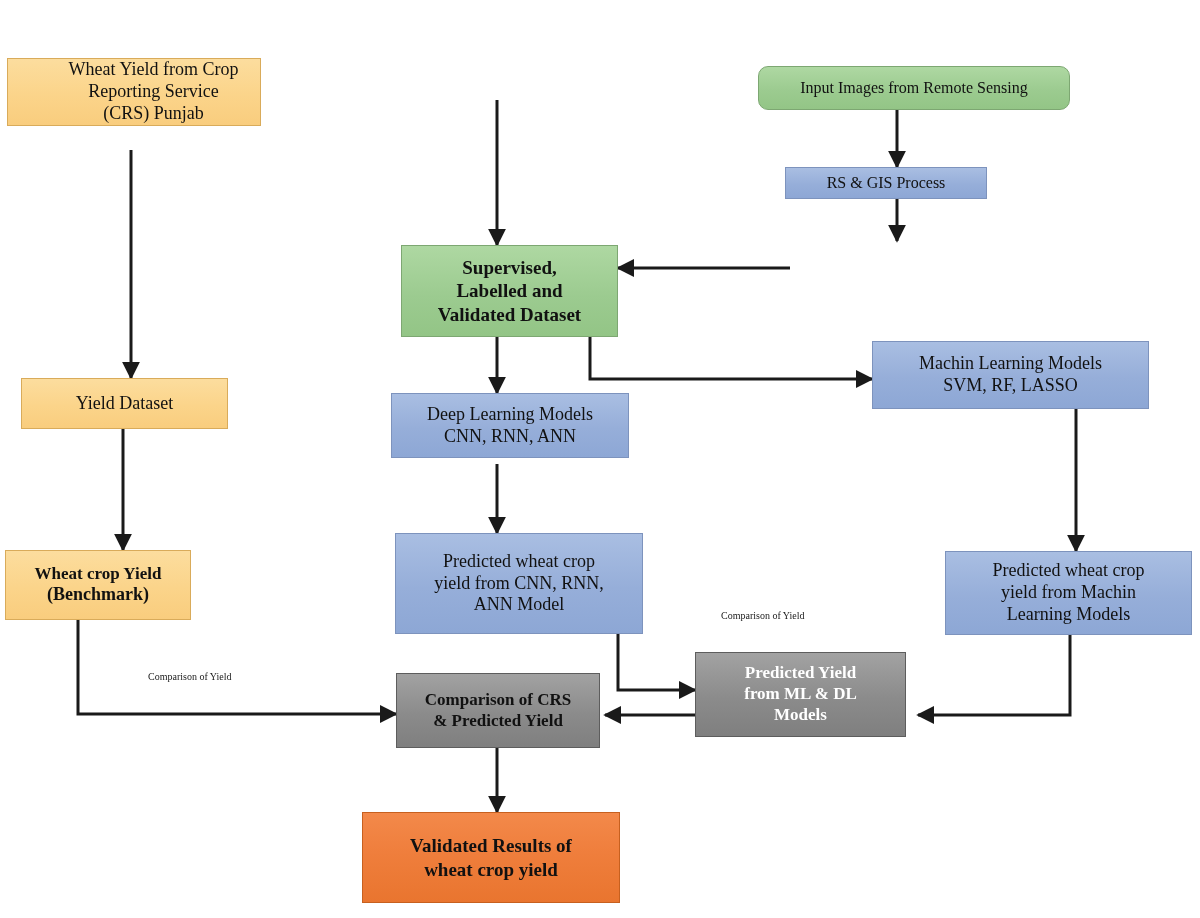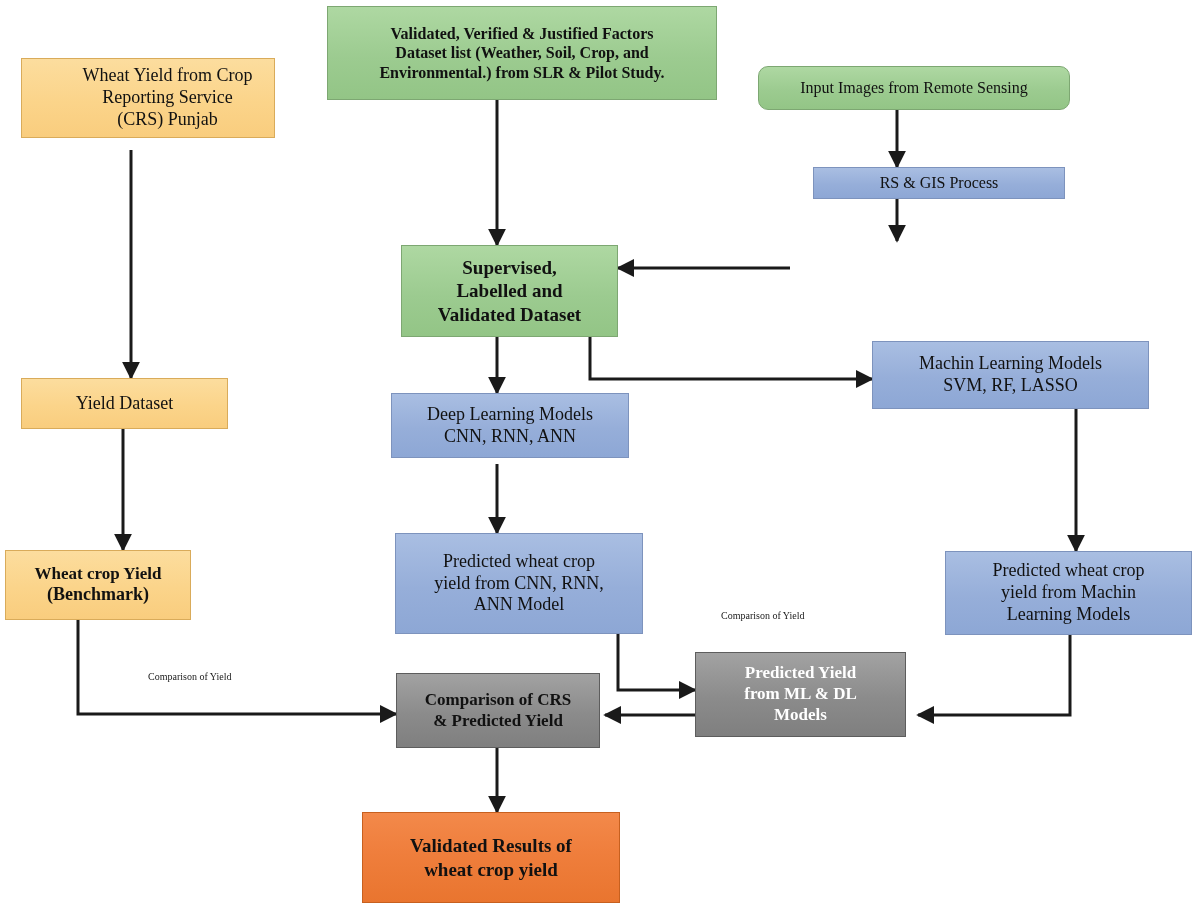--- a/index.html
+++ b/index.html
@@ -112,46 +112,39 @@
       <path d="M 618 634 L 618 690 L 695 690"></path>
 
       <path d="M 1070 635 L 1070 715 L 918 715"></path>
 
       <path d="M 695 715 L 605 715"></path>
 
       <path d="M 497 748 L 497 812"></path>
     </g>
   </svg>
 
-  <div class="node amber fs-18" style="left:21px; top:58px; width:254px; height:80px;padding-left:43px;">
+  <div class="node amber fs-18" style="left:7px; top:58px; width:254px; height:68px;padding-left:43px;">
     <span class="txt">
       <span>Wheat Yield from Crop</span><br>
       <span>Reporting Service</span><br>
       <span>(CRS) Punjab</span>
     </span>
   </div>
 
   <div class="node amber fs-18" style="left:21px; top:378px; width:207px; height:51px;">
     <span class="txt">Yield Dataset</span>
   </div>
 
   <div class="node amber" style="left:5px; top:550px; width:186px; height:70px;">
     <span class="txt">
       <span class="bold fs-17">Wheat crop Yield</span><br>
       <span class="bold small">(Benchmark)</span>
     </span>
   </div>
 
-  <div class="node green bold fs-16" style="left:327px; top:6px; width:390px; height:94px;">
-    <span class="txt">
-      <span>Validated, Verified &amp; Justified Factors</span><br>
-      <span>Dataset list (Weather, Soil, Crop, and</span><br>
-      <span>Environmental.) from SLR &amp; Pilot Study.</span>
-    </span>
-  </div>
 
   <div class="node green bold fs-19" style="left:401px; top:245px; width:217px; height:92px;">
     <span class="txt">
       <span>Supervised,</span><br>
       <span>Labelled and</span><br>
       <span>Validated Dataset</span>
     </span>
   </div>
 
   <div class="node blue fs-18" style="left:391px; top:393px; width:238px; height:65px;">
@@ -180,21 +173,21 @@
     <span class="txt">
       <span>Validated Results of</span><br>
       <span>wheat crop yield</span>
     </span>
   </div>
 
   <div class="node green fs-16" style="left:758px; top:66px; width:312px; height:44px;border-radius:10px;">
     <span class="txt">Input Images from Remote Sensing</span>
   </div>
 
-  <div class="node blue fs-16" style="left:785px; top:167px; width:252px; height:32px;margin-left:28px;">
+  <div class="node blue fs-16" style="left:785px; top:167px; width:202px; height:32px;">
     <span class="txt">RS &amp; GIS Process</span>
   </div>
 
 
   <div class="node blue fs-18" style="left:872px; top:341px; width:277px; height:68px;">
     <span class="txt">
       <span>Machin Learning Models</span><br>
       <span>SVM, RF, LASSO</span>
     </span>
   </div>

